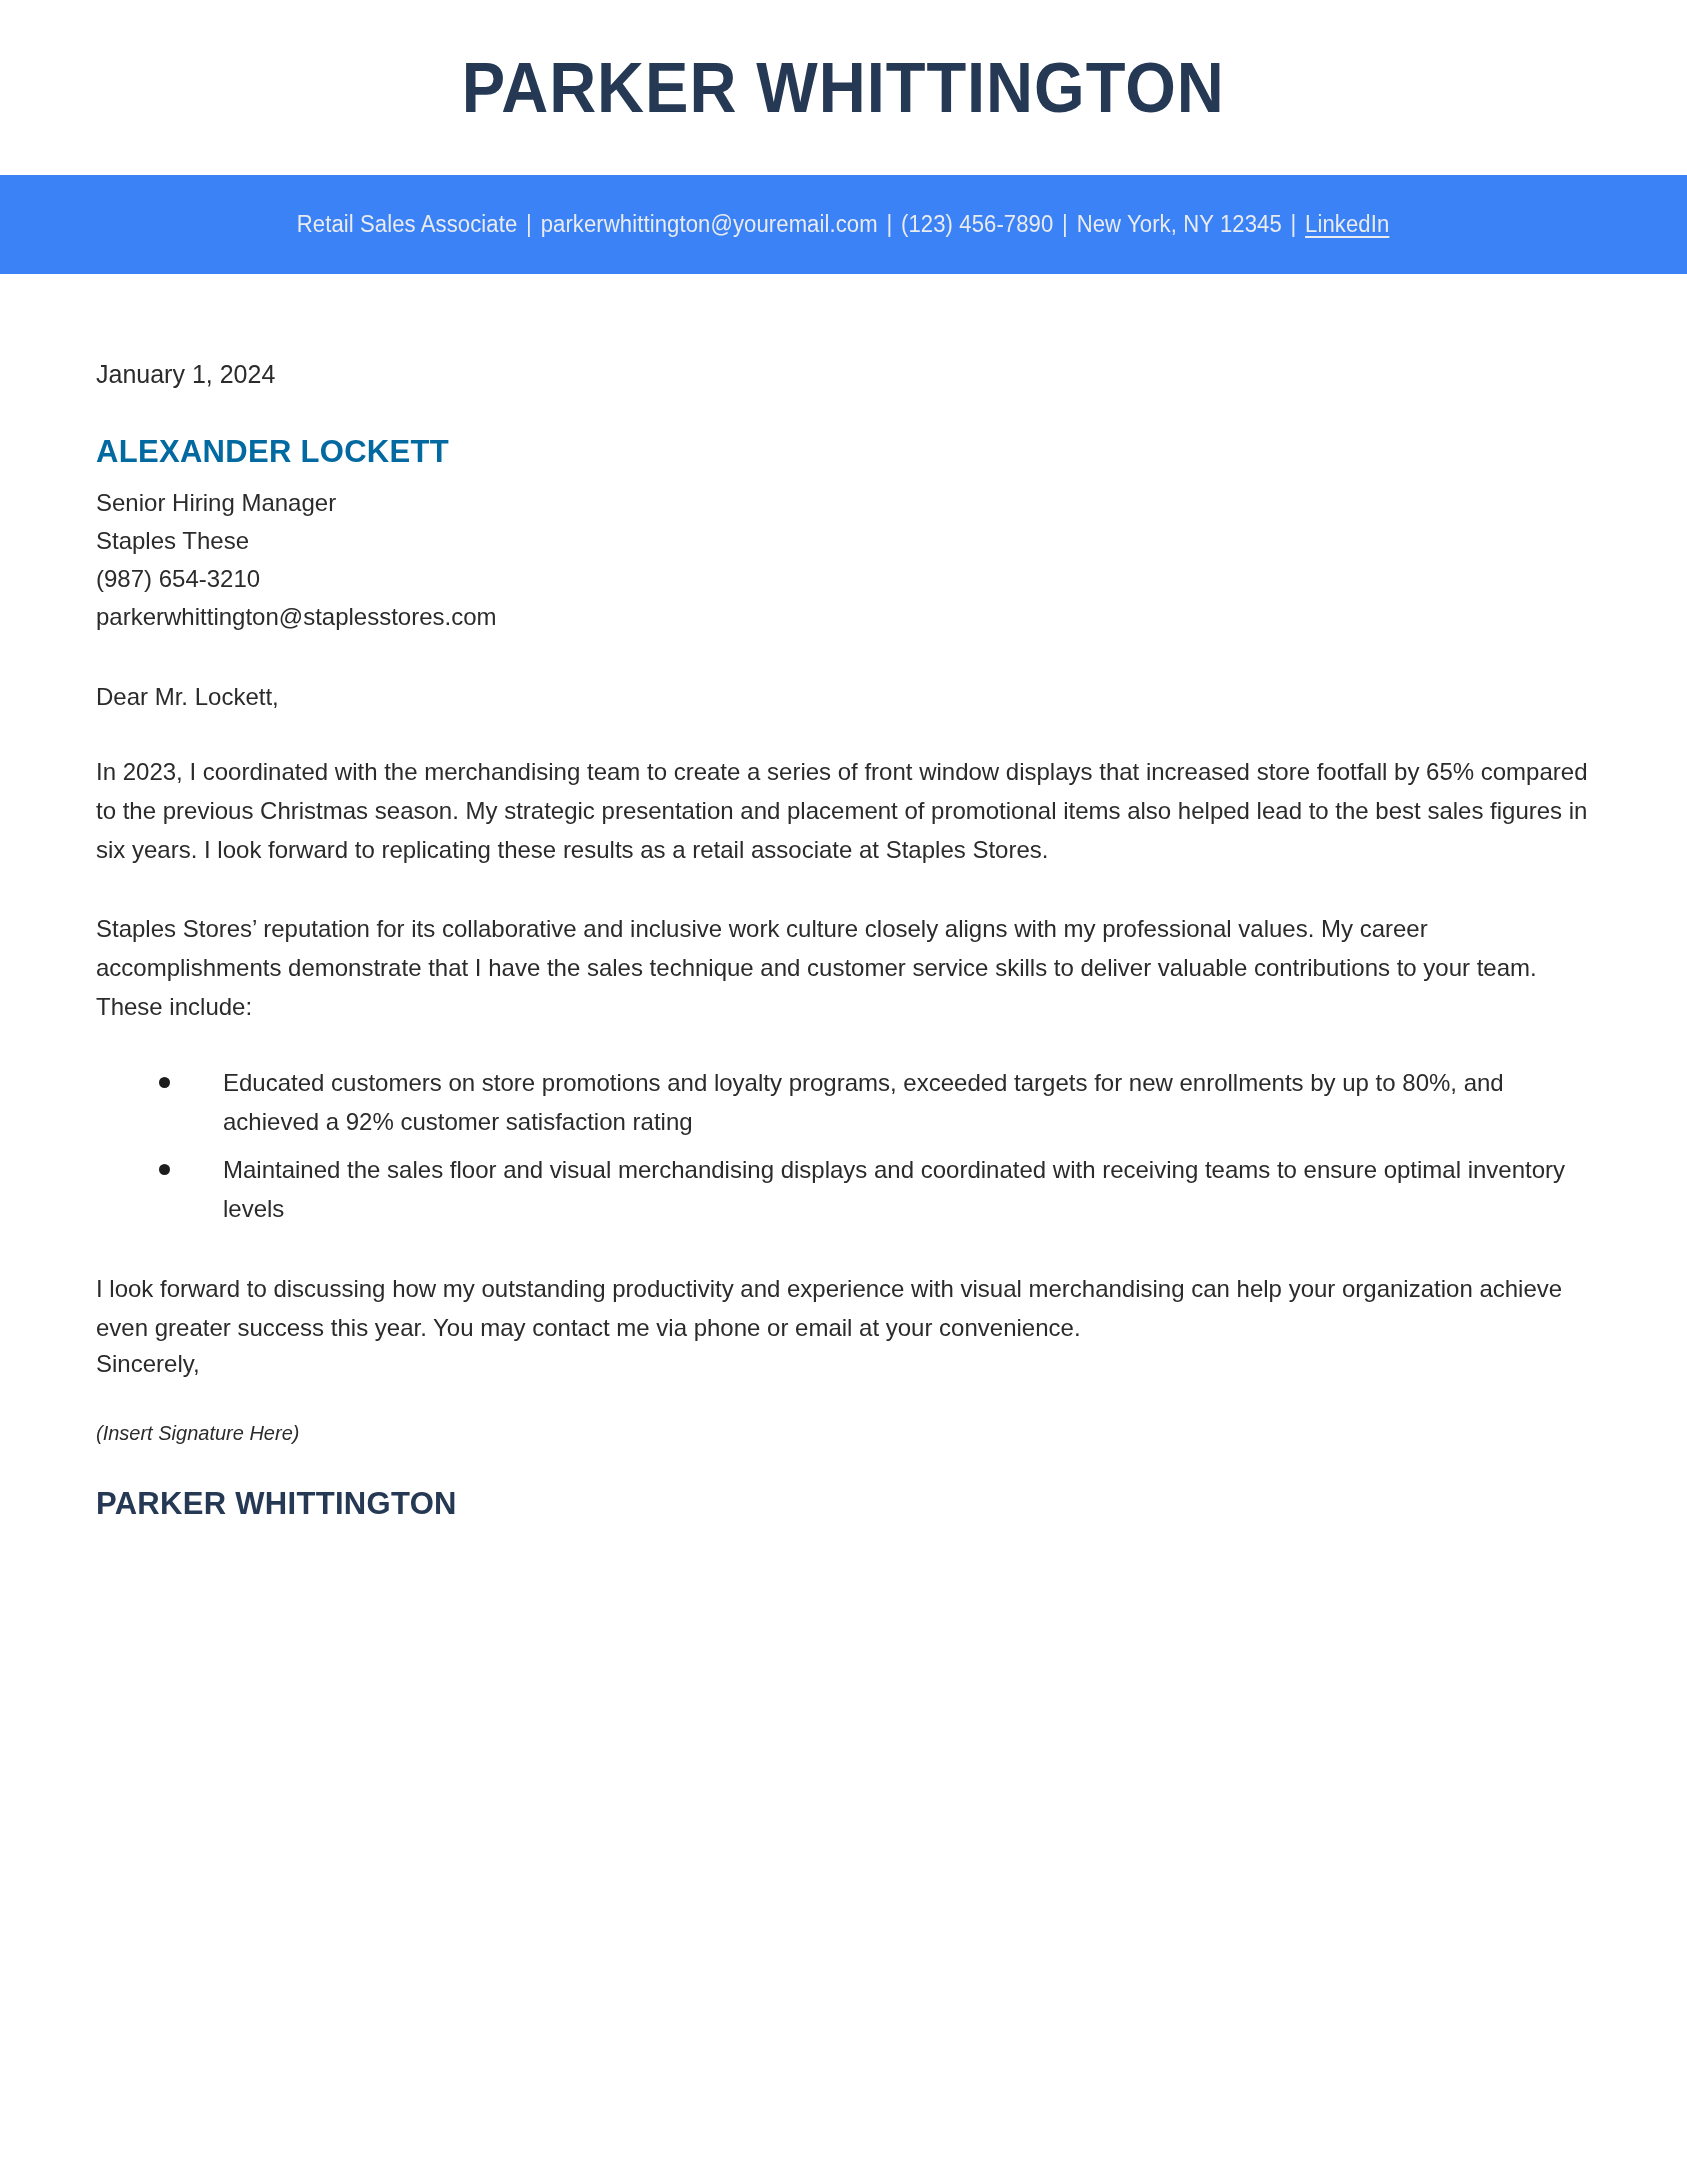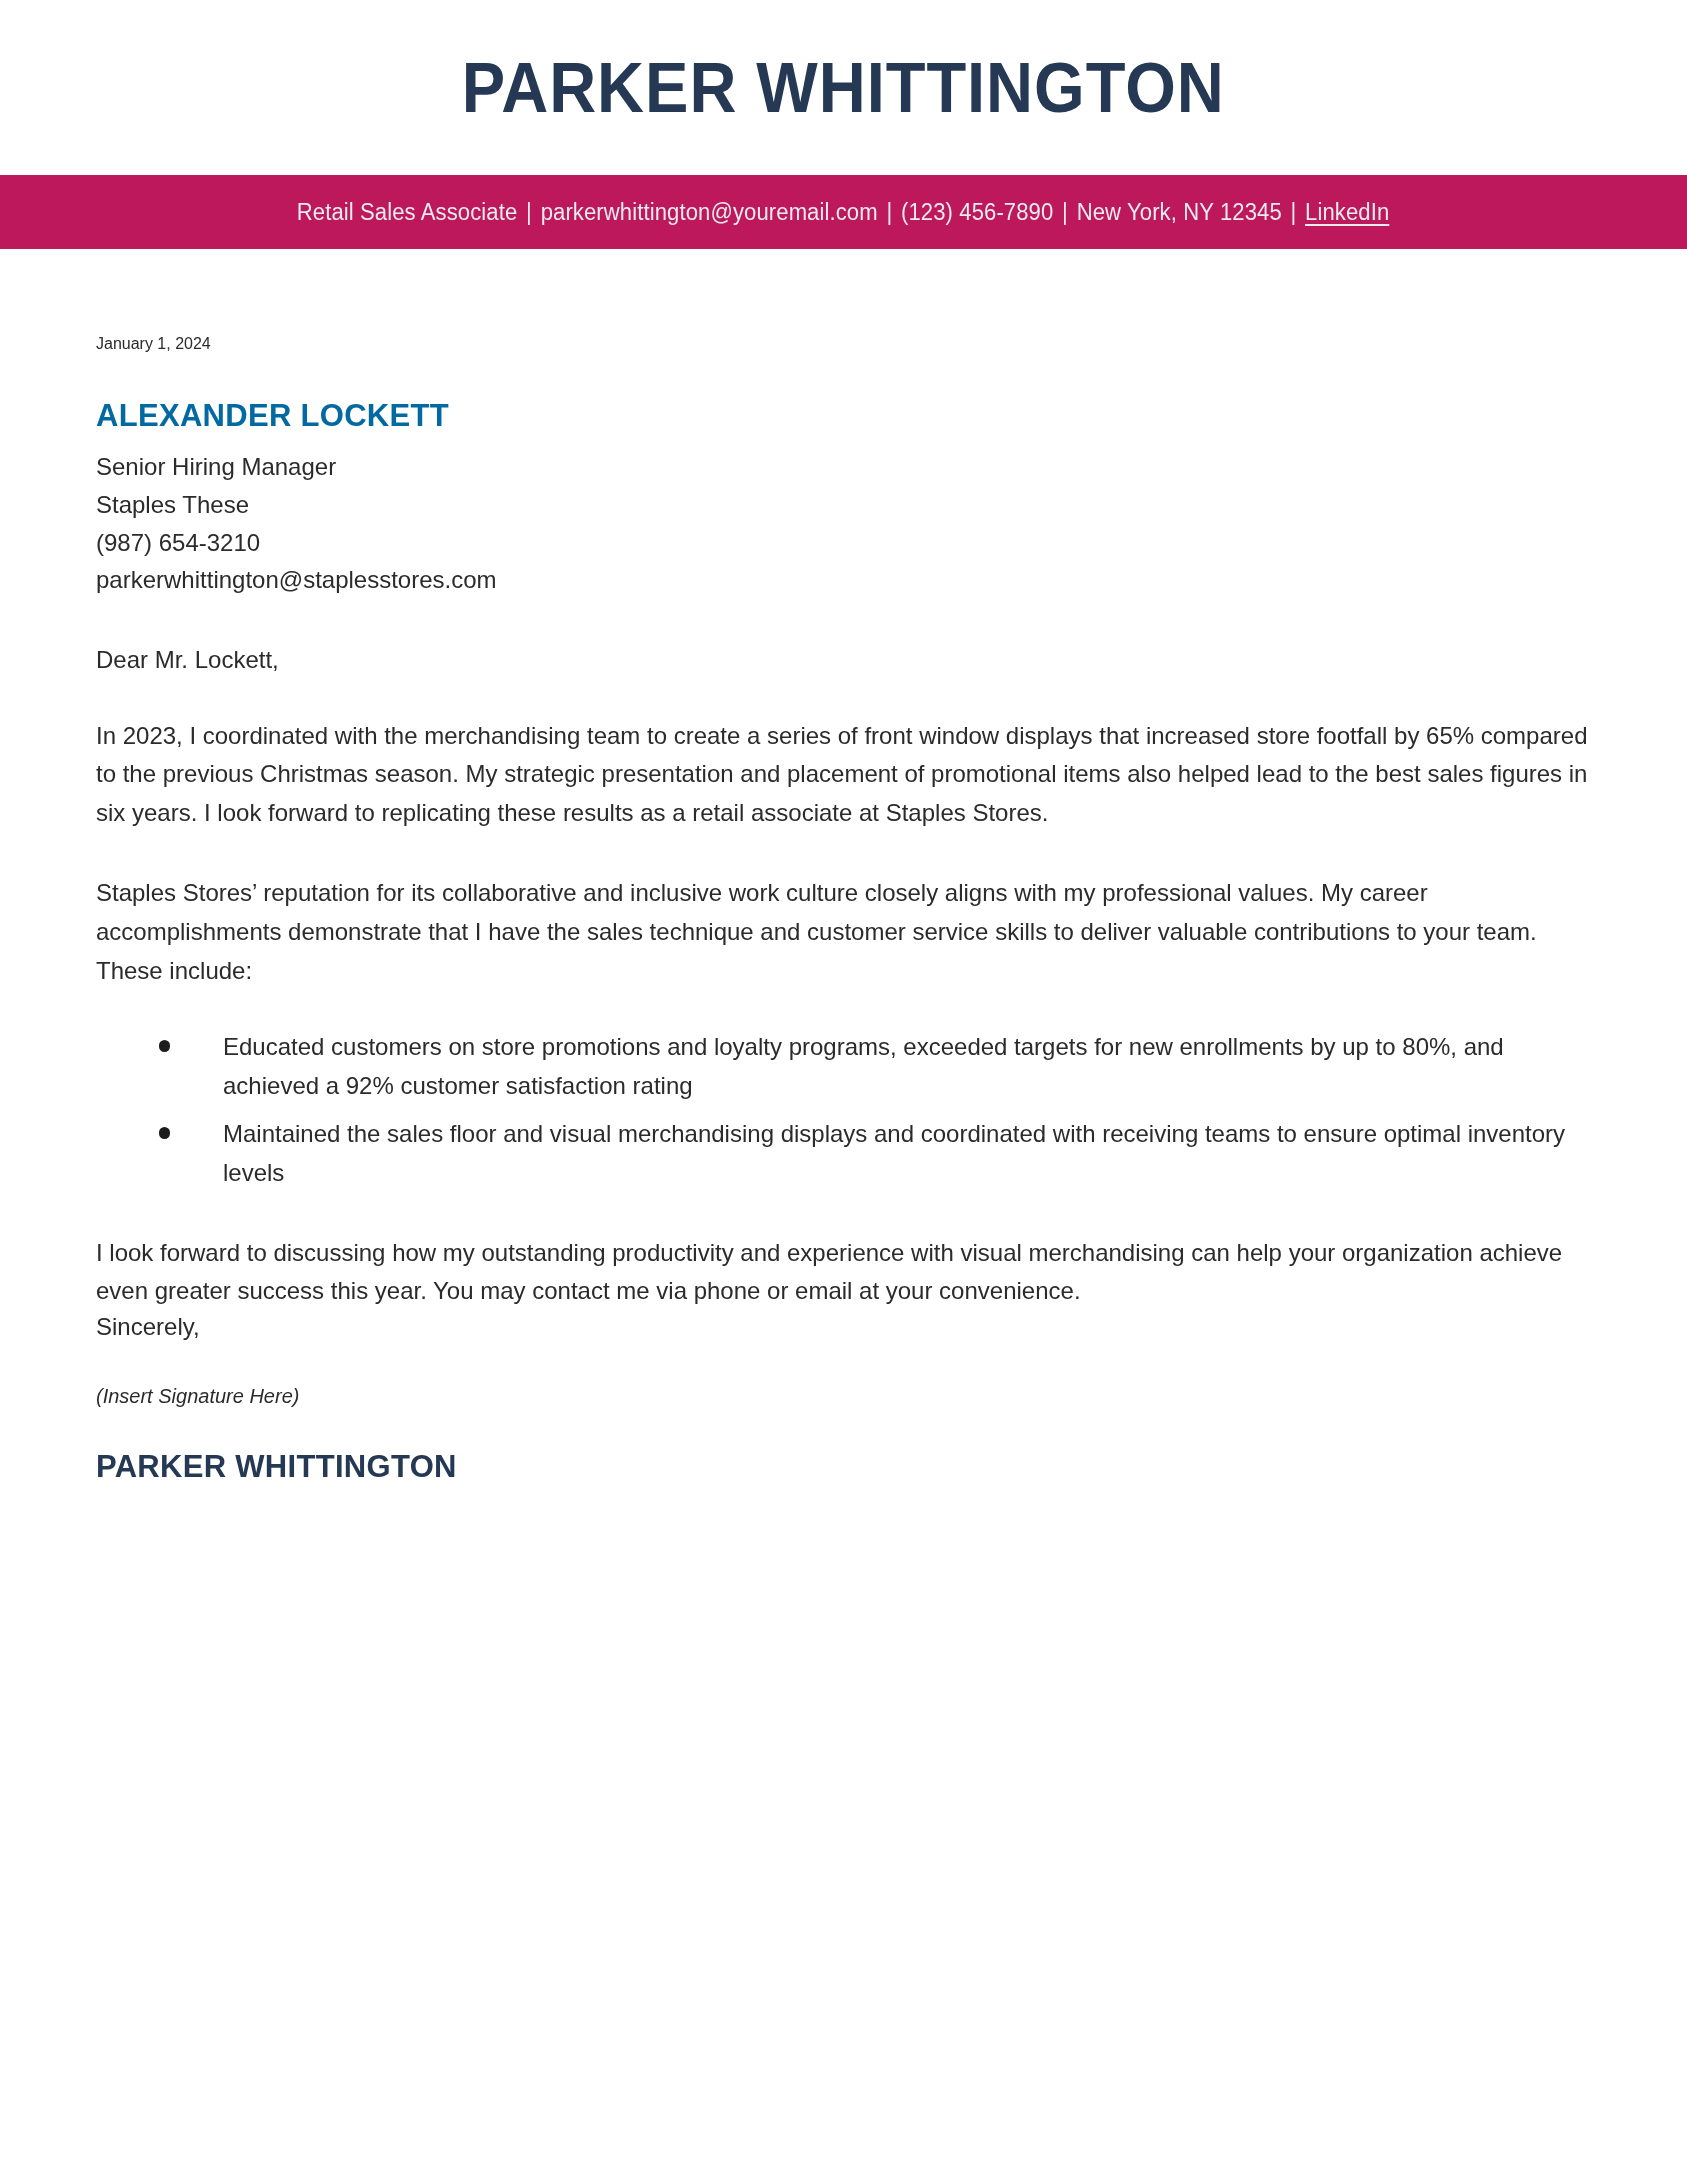--- a/index.html
+++ b/index.html
@@ -36,22 +36,22 @@
     line-height: 1;
     font-weight: 700;
     letter-spacing: 1px;
     color: #253854;
     transform: scaleX(0.93);
     transform-origin: center;
     white-space: nowrap;
   }
 
   .contact-band {
-    height: 74px;
-    background: #be185d;
+    height: 99px;
+    background: #3b82f6;
     display: flex;
     align-items: center;
     justify-content: center;
   }
   .contact-line {
     font-size: 23px;
     line-height: 1;
     color: #e9ebef;
     letter-spacing: 0.1px;
     transform: scaleX(0.96);
@@ -65,21 +65,21 @@
     color: #e9ebef;
   }
 
   
   .body-area {
     padding: 0 93px 0 96px;
   }
 
   .date-line {
     margin-top: 85px;
-    font-size: 16px;
+    font-size: 25px;
     line-height: 1.25;
     color: #2b2b2b;
   }
 
   .recipient-name {
     margin-top: 45px;
     font-size: 31px;
     font-weight: 700;
     letter-spacing: 0.3px;
     color: #0369a1;

